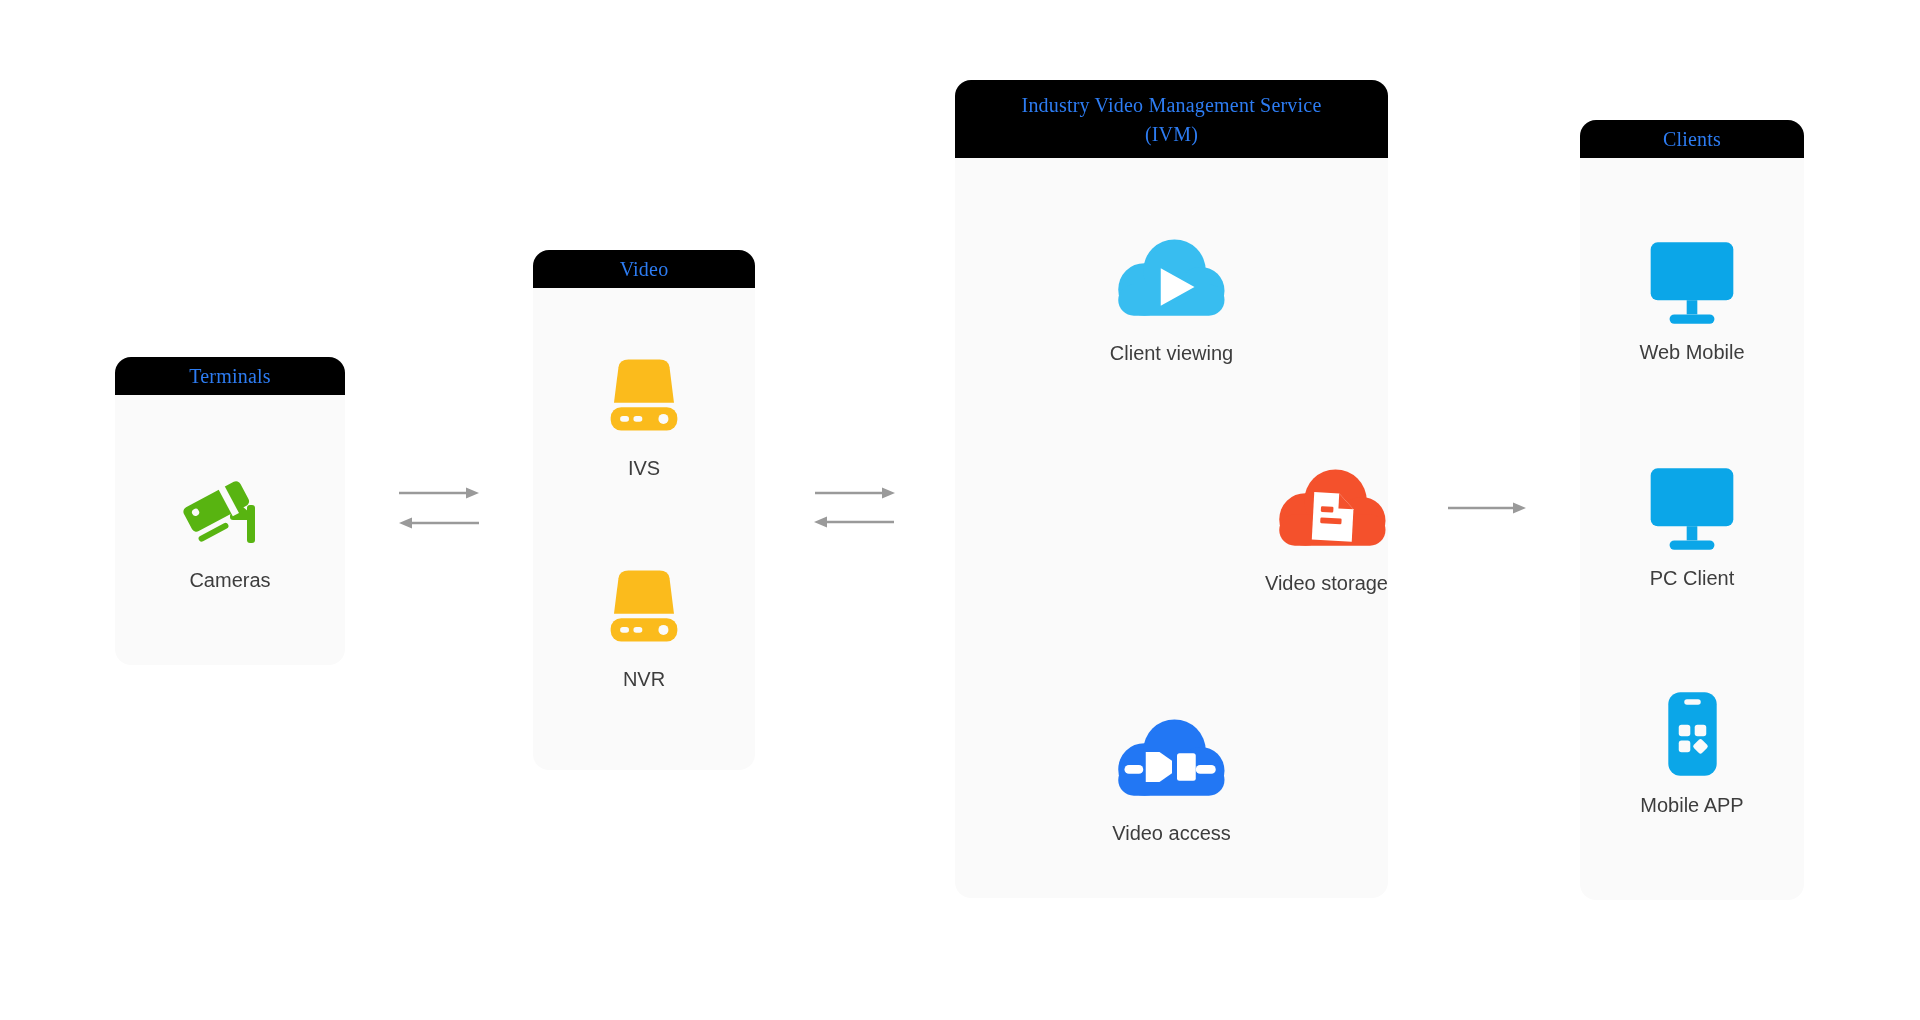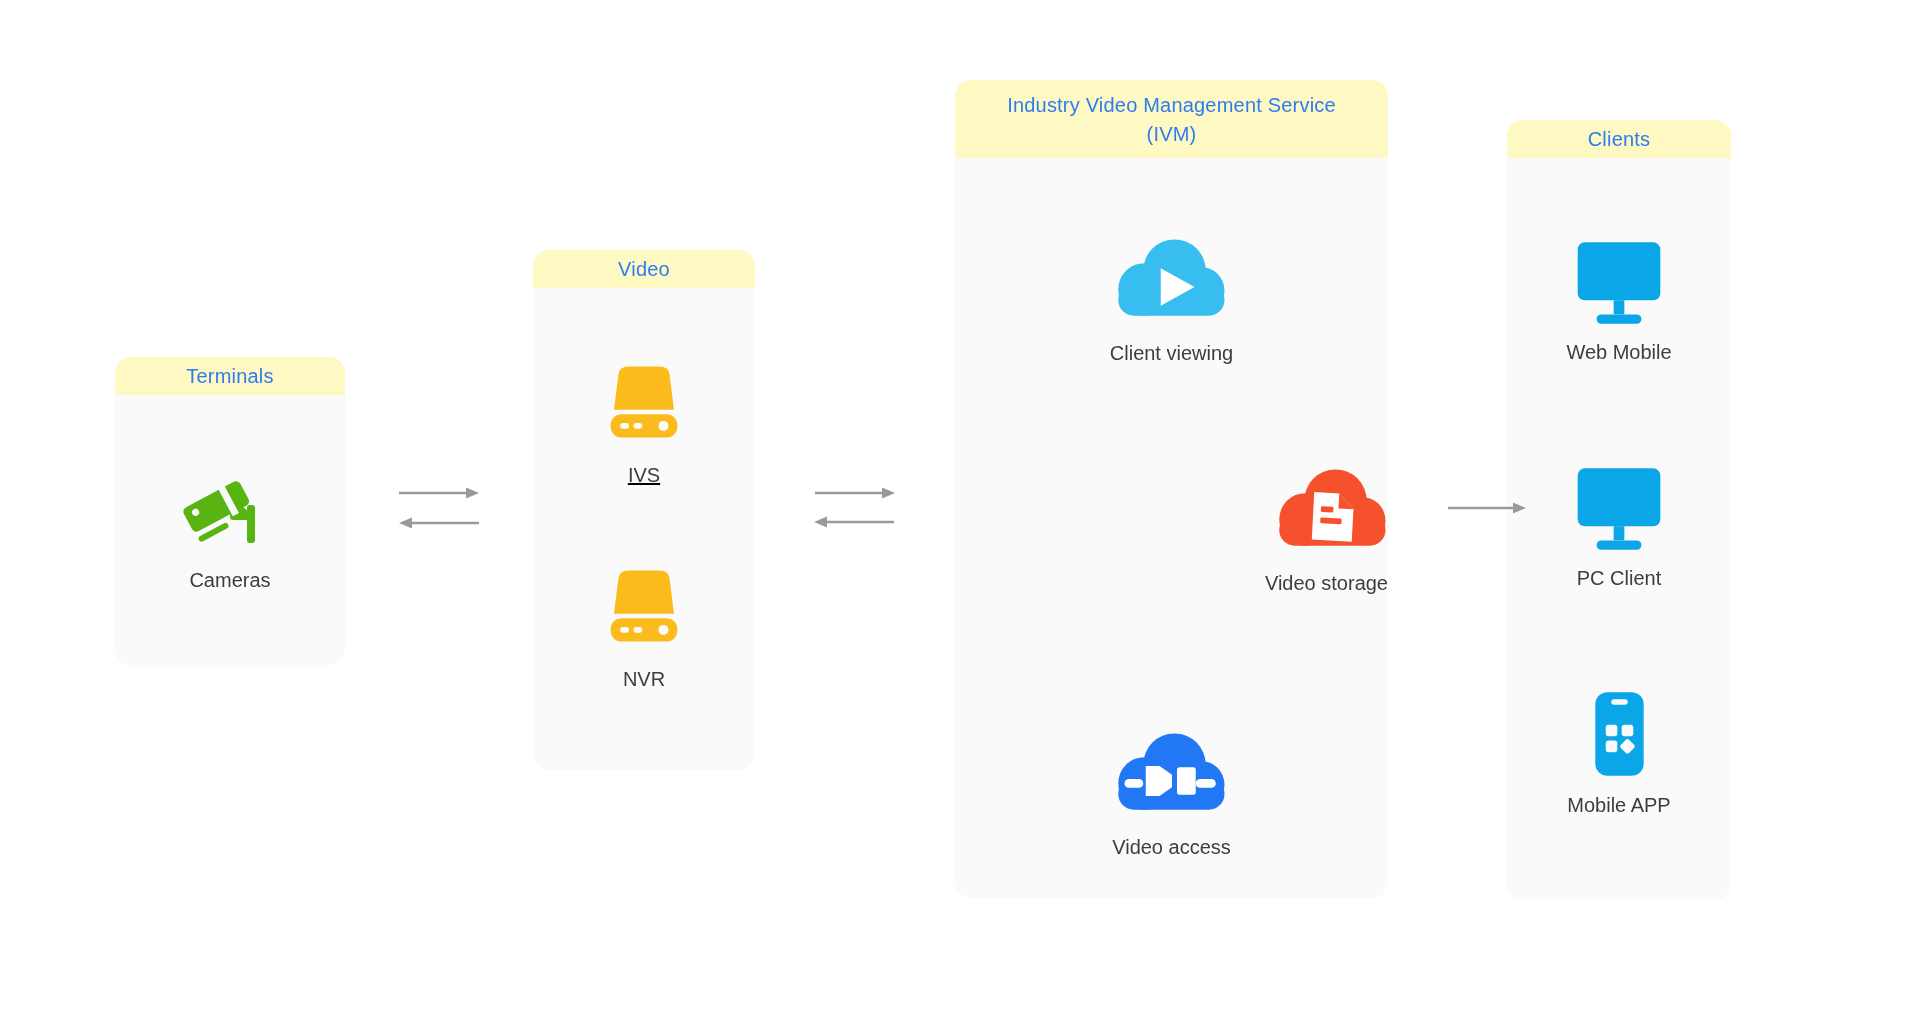--- a/index.html
+++ b/index.html
@@ -2,40 +2,40 @@
 <html><head>
 <meta charset="utf-8">
 <style>
   html,body{margin:0;padding:0;background:#ffffff;}
   #stage{
     position:relative;width:1920px;height:1020px;overflow:hidden;background:#ffffff;
     font-family:"Liberation Sans",sans-serif;
   }
   .panel{position:absolute;background:#fafafa;border-radius:16px;}
   .panel-header{
-    height:38px;background:#fef9c3;border-radius:16px 16px 0 0;
+    height:38px;background:#000000;border-radius:16px 16px 0 0;
     display:flex;align-items:center;justify-content:center;
-    color:#2d7cf2;font-size:20px;font-weight:500;letter-spacing:.2px;
+    color:#2d7cf2;font-size:20px;font-weight:500;letter-spacing:.2px;font-family:Liberation Serif, serif;
   }
   .panel-header.two-line{
     height:78px;flex-direction:column;line-height:29px;padding-top:2px;box-sizing:border-box;
   }
   .node{position:absolute;left:0;width:100%;display:flex;flex-direction:column;align-items:center;}
   .node .label{font-size:20px;color:#3d3d3d;}
 
   
   #panel-terminals{left:115px;top:357px;width:230px;height:308px;}
   #panel-edge{left:533px;top:250px;width:222px;height:520px;}
   #panel-ivm{left:955px;top:80px;width:433px;height:818px;}
-  #panel-clients{left:1507px;top:120px;width:224px;height:780px;}
+  #panel-clients{left:1580px;top:120px;width:224px;height:780px;}
 
   
   .t-node1{top:100px;} .t-node1 .label{margin-top:8px;}
-  .e-node1{top:112px;text-decoration:underline;} .e-node2{top:316px;} #panel-edge .label{margin-top:18px;}
-  .i-node1{top:158px;} .i-node2{top:388px;align-items:flex-end;} .i-node3{top:652px;} #panel-ivm .label{margin-top:21px;}
+  .e-node1{top:105px;} .e-node2{top:316px;} #panel-edge .label{margin-top:18px;}
+  .i-node1{top:158px;} .i-node2{top:388px;align-items:flex-end;} .i-node3{top:638px;} #panel-ivm .label{margin-top:21px;}
   .c-node1{top:120px;} .c-node2{top:346px;} .c-node3{top:570px;} #panel-clients .label{margin-top:12px;}
 
   
   .conn{position:absolute;line-height:0;}
   #conn1-right{left:398px;top:486px;}
   #conn1-left {left:398px;top:516px;}
   #conn2-right{left:814px;top:486px;}
   #conn2-left {left:813px;top:515px;}
   #conn3-right{left:1447px;top:501px;}
 </style>

